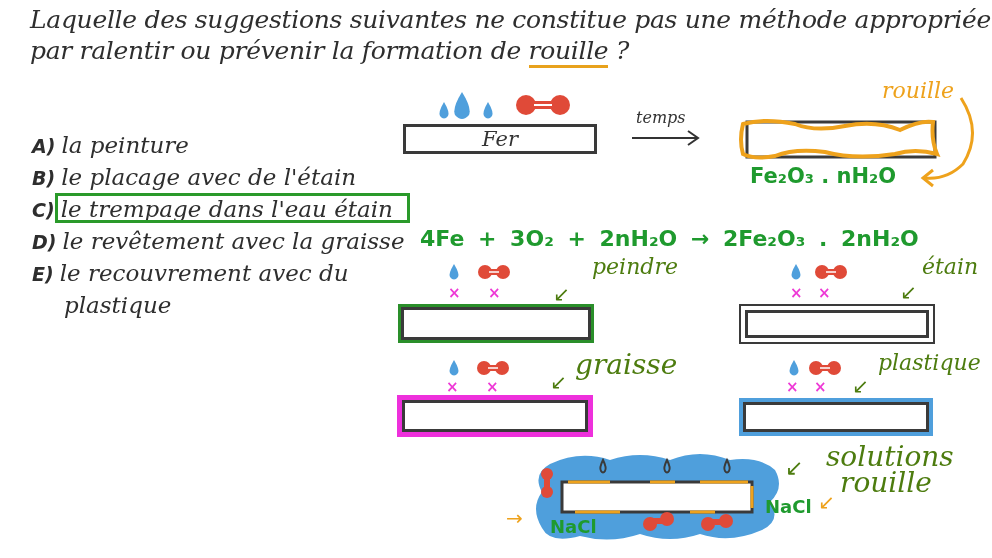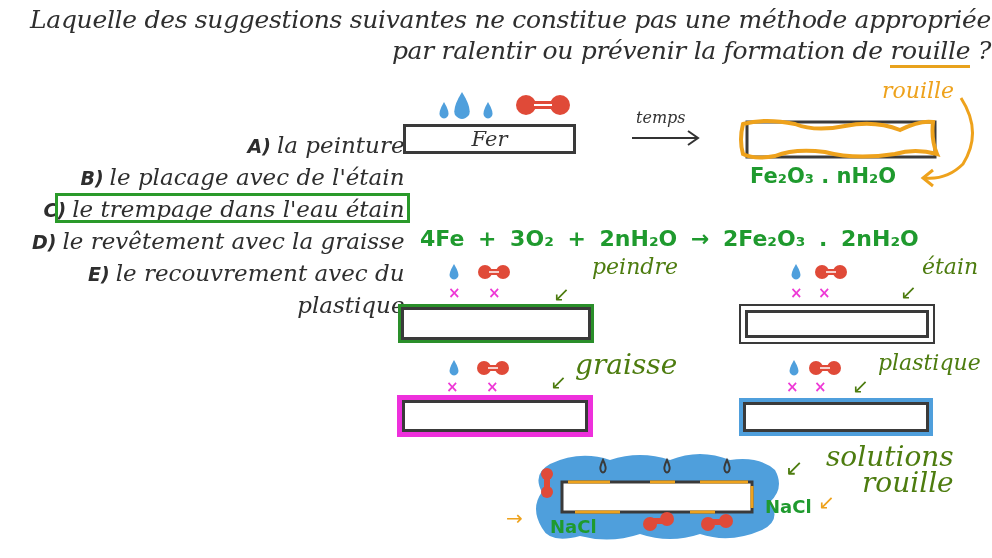--- a/index.html
+++ b/index.html
@@ -3,21 +3,21 @@
 <meta charset="utf-8">
 <style>
   html, body { margin: 0; padding: 0; }
   body {
     width: 992px; height: 558px; position: relative; overflow: hidden;
     background: #ffffff;
     font-family: "DejaVu Sans", sans-serif;
     color: #2b2b2b;
   }
   .abs { position: absolute; }
-  .hand { font-family: "DejaVu Serif", serif; font-style: italic; text-align: right; }
+  .hand { font-family: "DejaVu Serif", serif; font-style: italic; }
   .question { left: 30px; top: 4px; font-size: 25px; line-height: 31px; color: #2e2e2e; white-space: nowrap; letter-spacing: -0.3px; }
   .rust-underline { border-bottom: 3px solid #e8a21c; }
   .options { left: 32px; top: 130px; font-size: 23px; line-height: 31px; color: #2e2e2e; white-space: nowrap; }
   .opt-letter { font-family: "DejaVu Sans", sans-serif; font-weight: bold; font-size: 19px; margin-right: 6px; }
   .answer-box { left: 55px; top: 193px; width: 355px; height: 30px; border: 3px solid #2a9a2a; box-sizing: border-box; }
   .bar { position: absolute; box-sizing: border-box; background: #fff; }
   .green-text { color: #1f9a2e; font-family: "DejaVu Sans", sans-serif; font-weight: bold; }
   .pink-text { color: #4d7c0f; }
   .orange-text { color: #eea21c; }
   .cross { color: #ee3ad6; font-weight: bold; font-size: 15px; font-family: "DejaVu Sans", sans-serif; }
@@ -46,21 +46,21 @@
     <path d="M32 4 Q22 20 25 27 Q32 35 39 27 Q42 20 32 4Z"></path>
     <path d="M58 14 Q52 24 54 28 Q58 33 62 28 Q64 24 58 14Z"></path>
   </g>
   <g>
     <circle cx="96" cy="17" r="10" fill="#e04a38"></circle>
     <circle cx="130" cy="17" r="10" fill="#e04a38"></circle>
     <rect x="100" y="13" width="26" height="8" fill="#e04a38"></rect>
     <line x1="104" y1="17" x2="122" y2="17" stroke="#fff" stroke-width="2"></line>
   </g>
 </svg>
-<div class="bar" style="left:403px; top:124px; width:173px; height:30px; border:3px solid #3a3a3a;">
+<div class="bar" style="left:403px; top:124px; width:194px; height:30px; border:3px solid #3a3a3a;">
   <div class="hand" style="text-align:center; font-size:21px; line-height:24px; color:#333;">Fer</div>
 </div>
 
 <div class="abs hand" style="left:636px; top:100px; font-size:16px; color:#333;margin-top:8px;">temps</div>
 <svg class="abs" style="left:630px; top:128px;" width="72" height="20">
   <line x1="2" y1="10" x2="68" y2="10" stroke="#333" stroke-width="2"></line>
   <polyline points="58,3 68,10 58,17" fill="none" stroke="#333" stroke-width="2"></polyline>
 </svg>
 
 <svg class="abs" style="left:735px; top:82px;" width="245" height="115">

